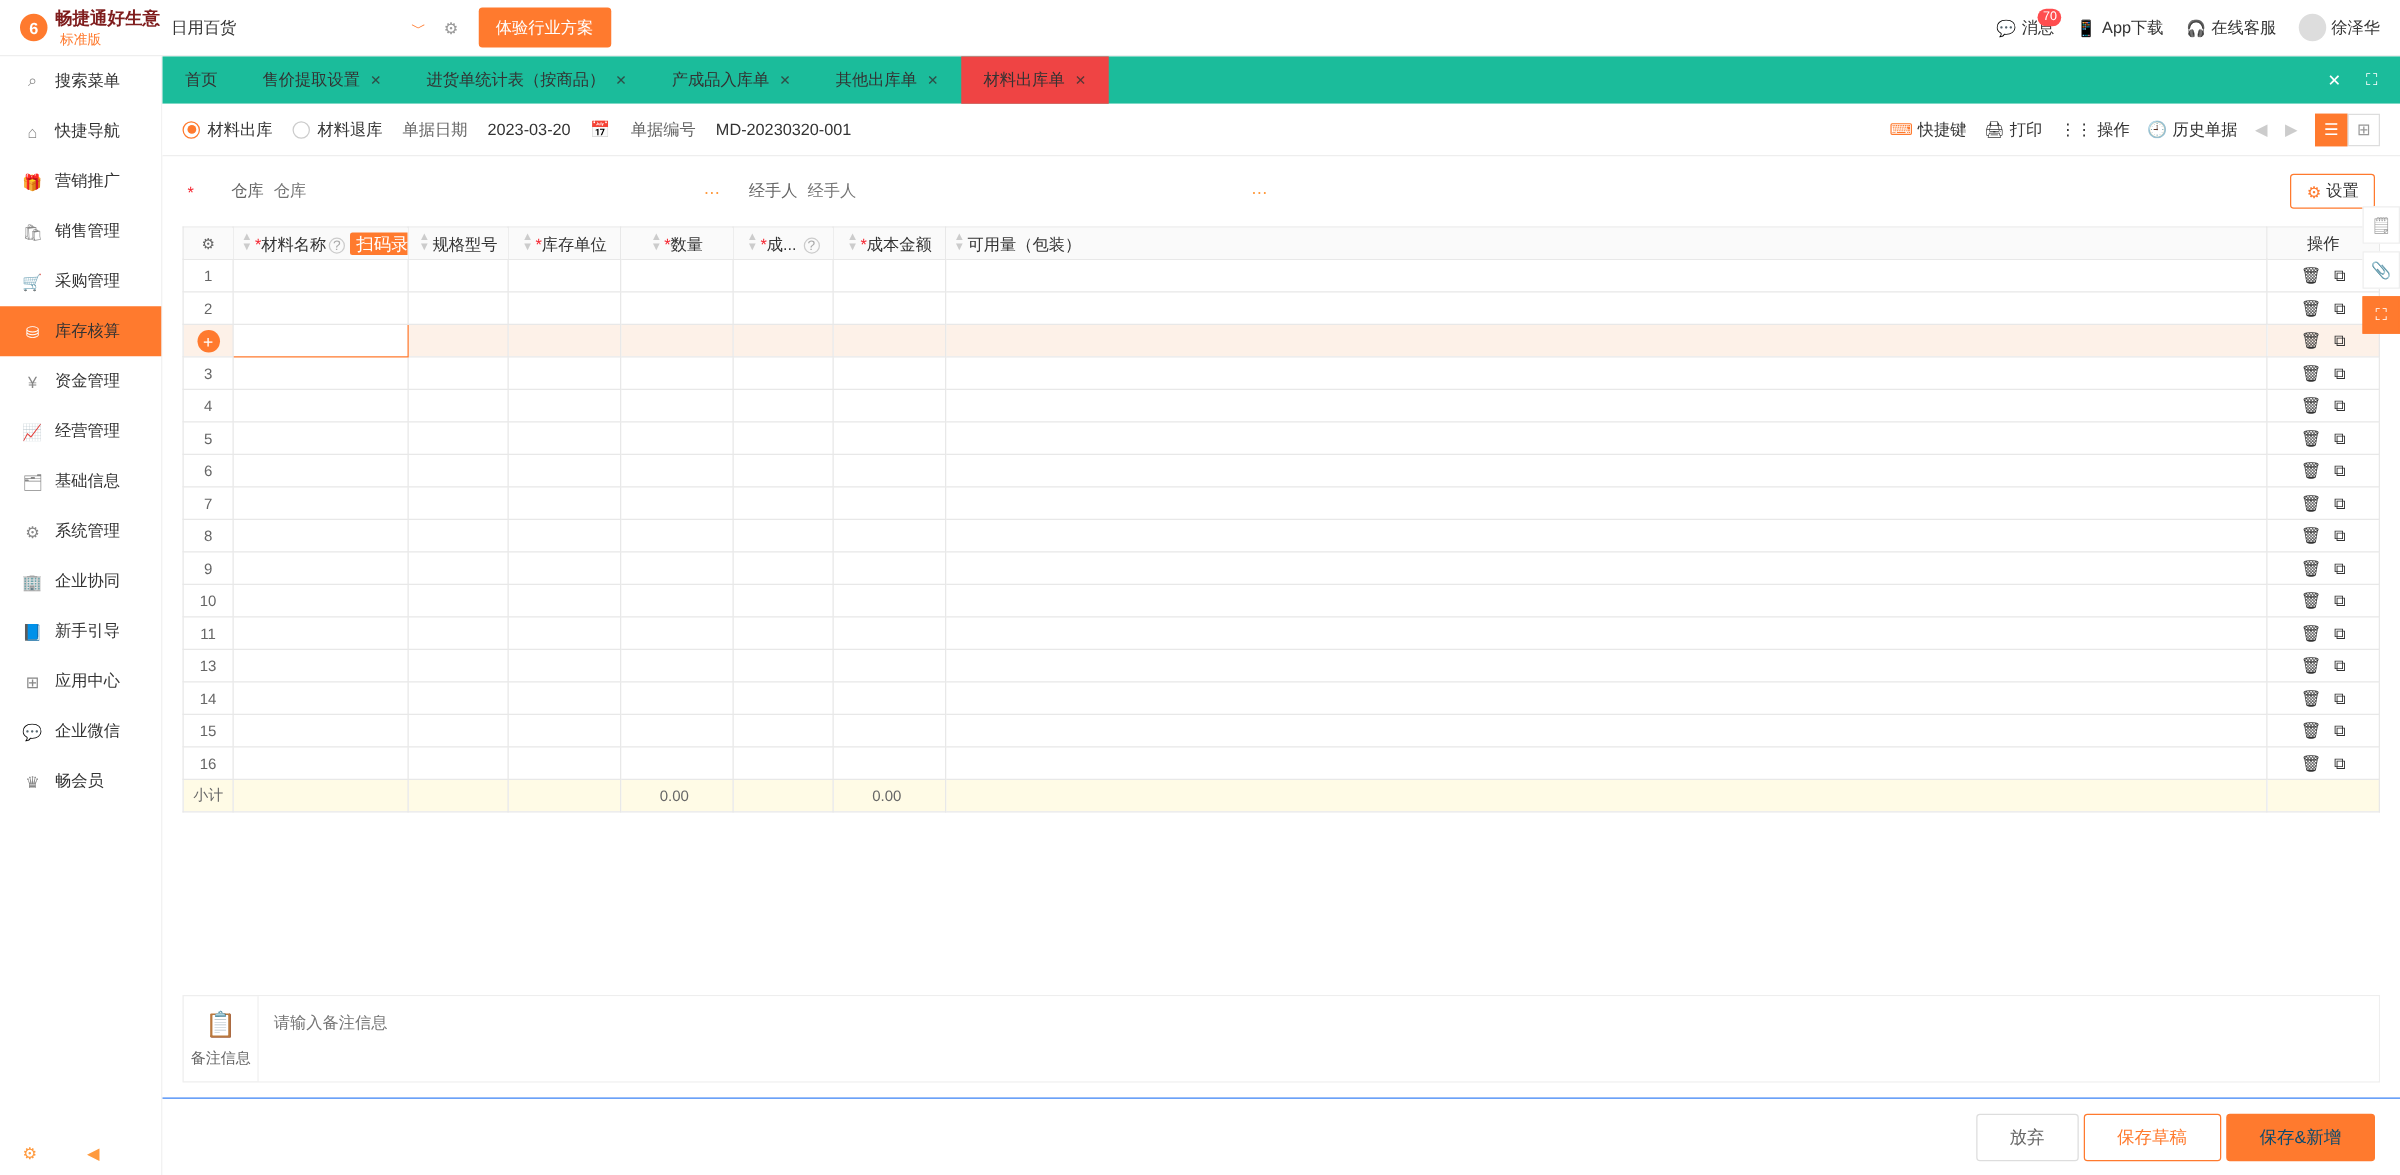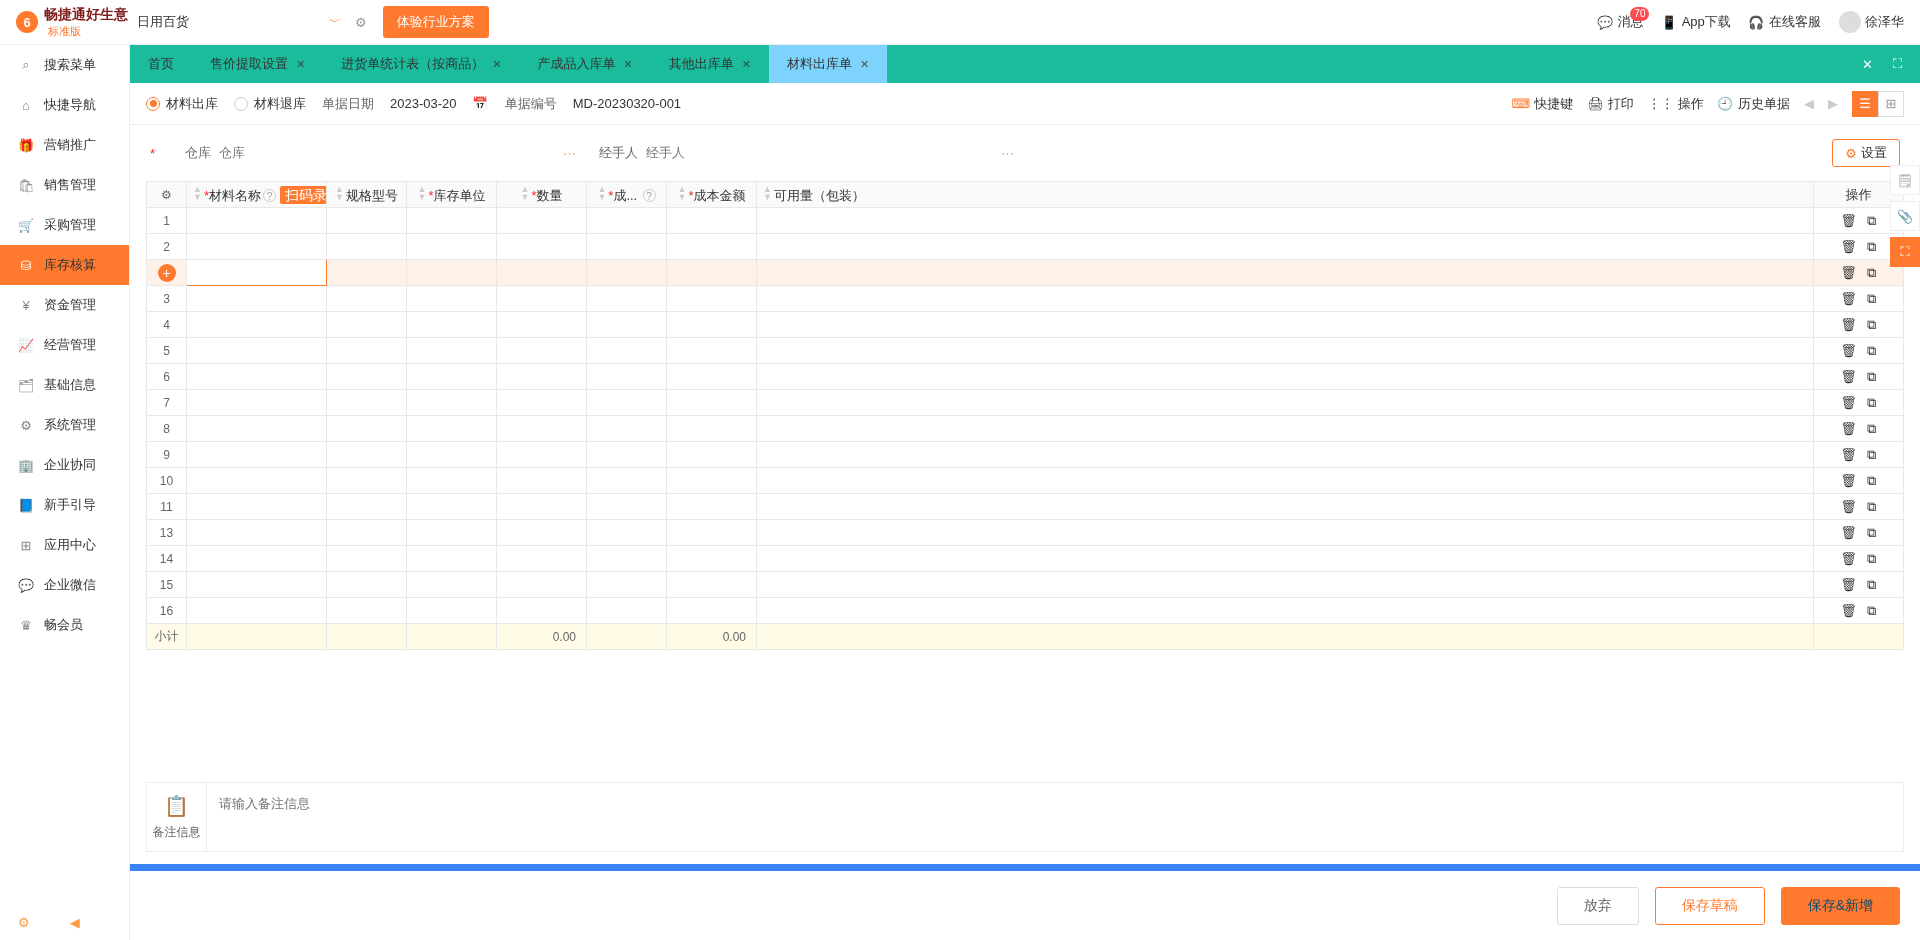--- a/index.html
+++ b/index.html
@@ -22,21 +22,21 @@
 .sidebar{width:130px;background:#fff;border-right:1px solid #eee;display:flex;flex-direction:column}
 .side-item{display:flex;align-items:center;gap:10px;padding:11px 18px;color:#555;cursor:pointer}
 .side-item.active{background:#ff7a2e;color:#fff}
 .side-item.active .side-icon{color:#fff}
 .side-icon{width:16px;color:#888;text-align:center}
 .side-foot{margin-top:auto;display:flex;padding:10px 18px;gap:40px}
 .side-foot span{color:#ff9a3e;cursor:pointer}
 .main{flex:1;display:flex;flex-direction:column;background:#fff;position:relative}
 .tabs{height:38px;background:#1bbc9b;display:flex;align-items:center}
 .tab{padding:0 18px;height:100%;display:flex;align-items:center;color:#fff;cursor:pointer;position:relative;gap:8px}
-.tab.active{background:#7dd3fc}
+.tab.active{background:#ef4444}
 .tab-close{font-size:11px;opacity:.8}
 .tabs-right{margin-left:auto;display:flex;align-items:center;padding-right:8px;gap:0}
 .tabs-right span{color:#fff;padding:8px 10px;cursor:pointer}
 .secondary{height:42px;background:#fff;border-bottom:1px solid #eee;display:flex;align-items:center;padding:0 16px;gap:16px}
 .radio{display:flex;align-items:center;gap:6px;cursor:pointer;color:#666}
 .radio.active{color:#ff7a2e}
 .radio-dot{width:14px;height:14px;border:1px solid #ccc;border-radius:50%;display:inline-flex;align-items:center;justify-content:center}
 .radio.active .radio-dot{border-color:#ff7a2e}
 .radio.active .radio-dot::after{content:"";width:7px;height:7px;background:#ff7a2e;border-radius:50%}
 .field-label{color:#666}
@@ -61,29 +61,29 @@
 th{background:#fafafa;font-weight:normal;position:relative}
 th .sort{color:#ccc;font-size:9px;margin-right:2px;display:inline-block;line-height:8px}
 .col-num{width:40px}
 .col-op{width:90px}
 .scan-tag{background:#ff7a2e;color:#fff;font-size:14px;padding:1px 5px;border-radius:2px;margin-left:4px}
 .row-add{background:#fdf1e8}
 .row-add .num-cell{background:transparent}
 .add-btn{width:18px;height:18px;background:#ff7a2e;color:#fff;border-radius:50%;display:inline-flex;align-items:center;justify-content:center;cursor:pointer;font-size:14px}
 .active-cell{border:1px solid #ff7a2e!important;background:#fff}
 .subtotal td{background:#fffbe6}
-.subtotal .r{text-align:right;padding-right:10px}
+.subtotal .r{padding-right:10px}
 .op-icons{display:flex;gap:10px;justify-content:center;color:#aaa}
 .op-icons span{cursor:pointer}
 .remarks{margin:12px 16px;border:1px solid #eee;display:flex;min-height:70px}
 .remarks-left{width:60px;display:flex;flex-direction:column;align-items:center;justify-content:center;gap:6px;border-right:1px solid #eee;color:#1bbc9b}
 .remarks-icon{font-size:20px}
 .remarks-label{font-size:12px;color:#666}
 .remarks-input{flex:1;border:none;padding:12px;outline:none;resize:none;color:#bbb}
-.footer{height:76px;border-top:7px solid #3b82f6;display:flex;align-items:center;justify-content:flex-end;padding:0 20px;gap:16px}
+.footer{height:62px;border-top:1px solid #3b82f6;display:flex;align-items:center;justify-content:flex-end;padding:0 20px;gap:4px}
 .btn{padding:9px 26px;border-radius:3px;cursor:pointer;font-size:14px}
 .btn-default{background:#fff;border:1px solid #ddd;color:#666}
 .btn-outline-o{background:#fff;border:1px solid #ff7a2e;color:#ff7a2e}
 .btn-primary{background:#ff7a2e;border:1px solid #ff7a2e;color:#0c4a6e}
 .right-rail{position:absolute;right:0;top:120px;display:flex;flex-direction:column;gap:6px}
 .rail-btn{width:30px;height:30px;background:#fff;border:1px solid #eee;display:flex;align-items:center;justify-content:center;color:#999;cursor:pointer}
 .rail-btn.active{background:#ff7a2e;border-color:#ff7a2e;color:#fff}
 .help-icon{color:#aaa;font-size:11px;border:1px solid #ccc;border-radius:50%;width:13px;height:13px;display:inline-flex;align-items:center;justify-content:center;margin-left:2px}
 </style>
 </head>

